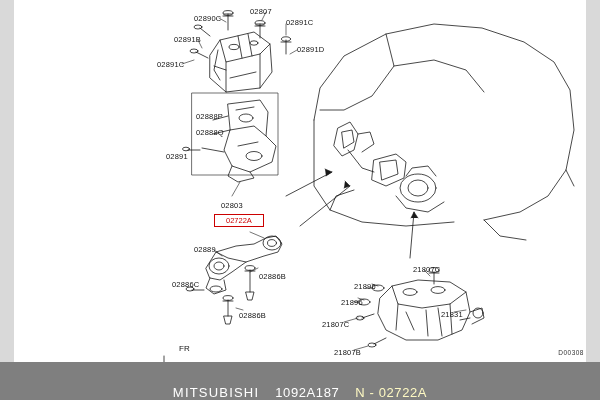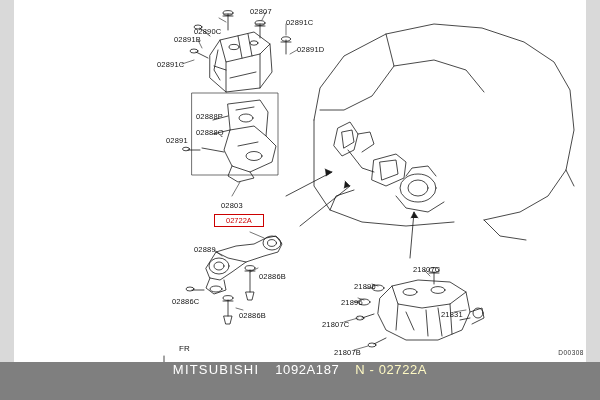--- a/index.html
+++ b/index.html
@@ -7,21 +7,21 @@
   #root{position:relative;width:600px;height:400px;overflow:hidden;background:#fff;}
   .side{position:absolute;top:0;width:14px;height:400px;background:#d9d9d9;}
   .side.left{left:0;}
   .side.right{right:0;}
   .canvas{position:absolute;left:14px;top:0;width:572px;height:400px;}
   svg{position:absolute;left:0;top:0;}
   .lbl{position:absolute;font-size:7.5px;color:#111;letter-spacing:.2px;white-space:nowrap;font-family:"Liberation Sans",sans-serif;}
   .lbl-red{position:absolute;font-size:7.5px;color:#cc0000;white-space:nowrap;padding:1px 11px;border:1px solid #cc0000;background:#fff;}
   .fr{position:absolute;font-size:8px;color:#111;padding-left:22px;}
   .footer{position:absolute;left:0;bottom:0;width:600px;height:38px;background:#7f7f7f;}
-  .footer-inner{position:absolute;left:0;top:0;width:600px;height:38px;display:flex;align-items:flex-start;justify-content:center;gap:16px;}
+  .footer-inner{position:absolute;left:0;top:0;width:600px;height:38px;display:flex;align-items:flex-end;justify-content:center;gap:16px;}
   .f-brand{color:#fff;font-size:13px;letter-spacing:1.2px;}
   .f-part{color:#fff;font-size:13px;letter-spacing:.6px;}
   .f-n{color:#fef9c3;font-size:13px;letter-spacing:.6px;}
   .corner{position:absolute;right:16px;bottom:44px;font-size:6.5px;color:#333;letter-spacing:.5px;}
 </style>
 </head>
 <body>
 
 <div id="root">
 
@@ -164,33 +164,33 @@
         <path d="M330 322 L344 318" stroke-width="0.6"></path>
         <path d="M340 350 L354 346" stroke-width="0.6"></path>
         <path d="M440 312 L452 310" stroke-width="0.6"></path>
 
         <path d="M150 356 L150 370 M150 370 L146 364 M150 370 L154 364" stroke-width="0.8"></path>
       </g>
     </svg>
 
     <div class="lbl-red" style="left:200px;top:214px;">02722A</div>
 
-    <div class="lbl" style="left:180px;top:14px;margin-top:13px;">02890C</div>
+    <div class="lbl" style="left:180px;top:14px;">02890C</div>
     <div class="lbl" style="left:236px;top:7px;">02807</div>
     <div class="lbl" style="left:272px;top:18px;">02891C</div>
     <div class="lbl" style="left:160px;top:35px;">02891B</div>
     <div class="lbl" style="left:283px;top:45px;">02891D</div>
     <div class="lbl" style="left:143px;top:60px;">02891C</div>
     <div class="lbl" style="left:182px;top:112px;">02888P</div>
     <div class="lbl" style="left:182px;top:128px;">02888Q</div>
-    <div class="lbl" style="left:152px;top:136px;">02891</div>
+    <div class="lbl" style="left:152px;top:152px;">02891</div>
     <div class="lbl" style="left:207px;top:201px;">02803</div>
     <div class="lbl" style="left:180px;top:245px;">02889</div>
     <div class="lbl" style="left:245px;top:272px;">02886B</div>
-    <div class="lbl" style="left:150px;top:297px;padding-left:8px;">02886C</div>
+    <div class="lbl" style="left:150px;top:280px;padding-left:8px;">02886C</div>
     <div class="lbl" style="left:225px;top:311px;">02886B</div>
     <div class="lbl" style="left:399px;top:265px;">21807C</div>
     <div class="lbl" style="left:340px;top:282px;">21896</div>
     <div class="lbl" style="left:327px;top:298px;">21896</div>
     <div class="lbl" style="left:308px;top:320px;">21807C</div>
     <div class="lbl" style="left:320px;top:348px;">21807B</div>
     <div class="lbl" style="left:427px;top:310px;text-align:center;">21831</div>
 
     <div class="fr" style="left:143px;top:344px;">FR</div>
   </div>

